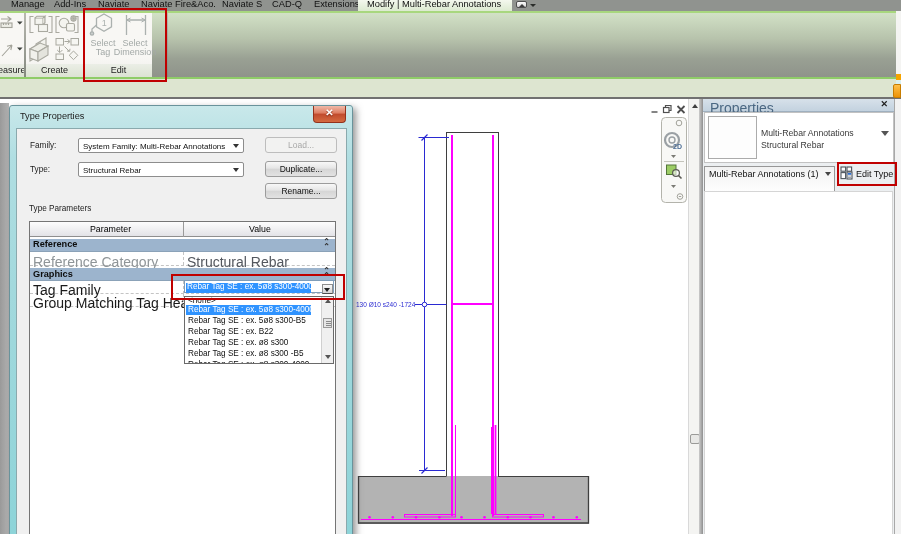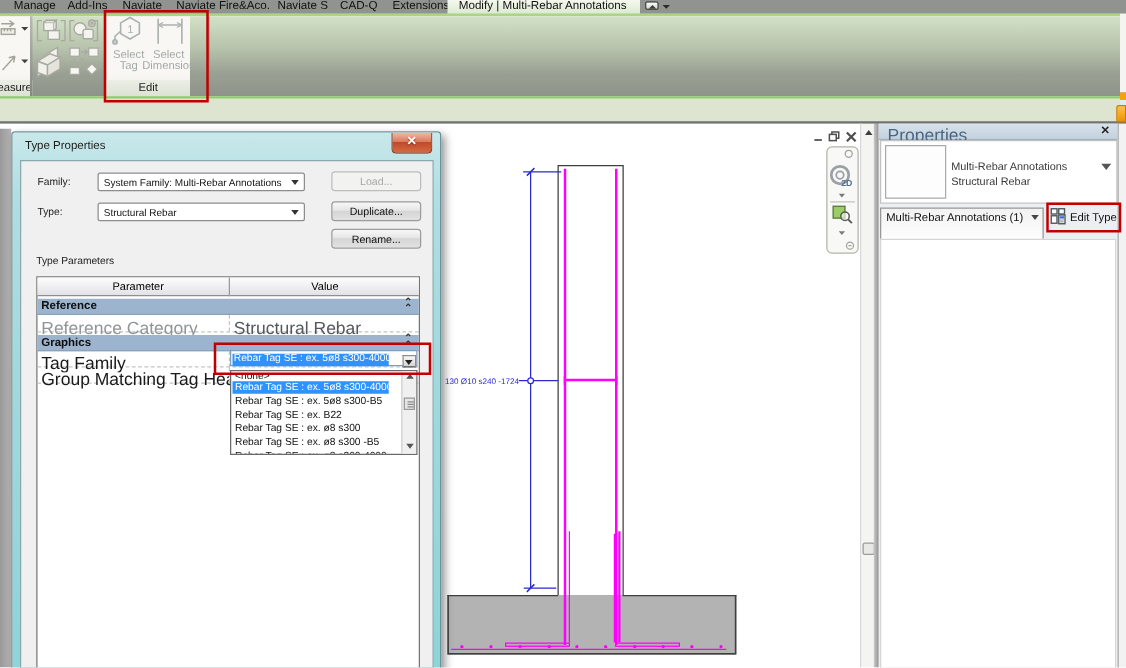--- a/index.html
+++ b/index.html
@@ -107,20 +107,23 @@
     <div id="ribbonmin"></div>
     <div id="ribboncaret"></div>
   </div>
   <div class="abs" id="hairline"></div>
 
   <div class="abs" id="ribbon">
     <div class="panel" style="left:0;width:24px;">
         <div class="plabel" style="width:36px;left:-10px;">Measure</div>
       </div>
     <div class="psep" style="left:24px;"></div>
+    <div class="panel" style="left:26px;width:57px;">
+        <div class="plabel">Create</div>
+      </div>
     <div class="psep" style="left:83px;"></div>
     <div class="panel" style="left:85px;width:67px;">
         <div class="plabel">Edit</div>
       </div>
     <div class="psep" style="left:166px;"></div>
     <div class="ribtxt" style="left:88px;top:26px;width:30px;">Select<br>Tag</div>
     <div class="ribtxt" style="left:113px;top:26px;width:44px;">Select<br>Dimension</div>
   </div>
   <svg class="abs" id="ribicons" width="901" height="98" viewBox="0 0 901 98">
 

